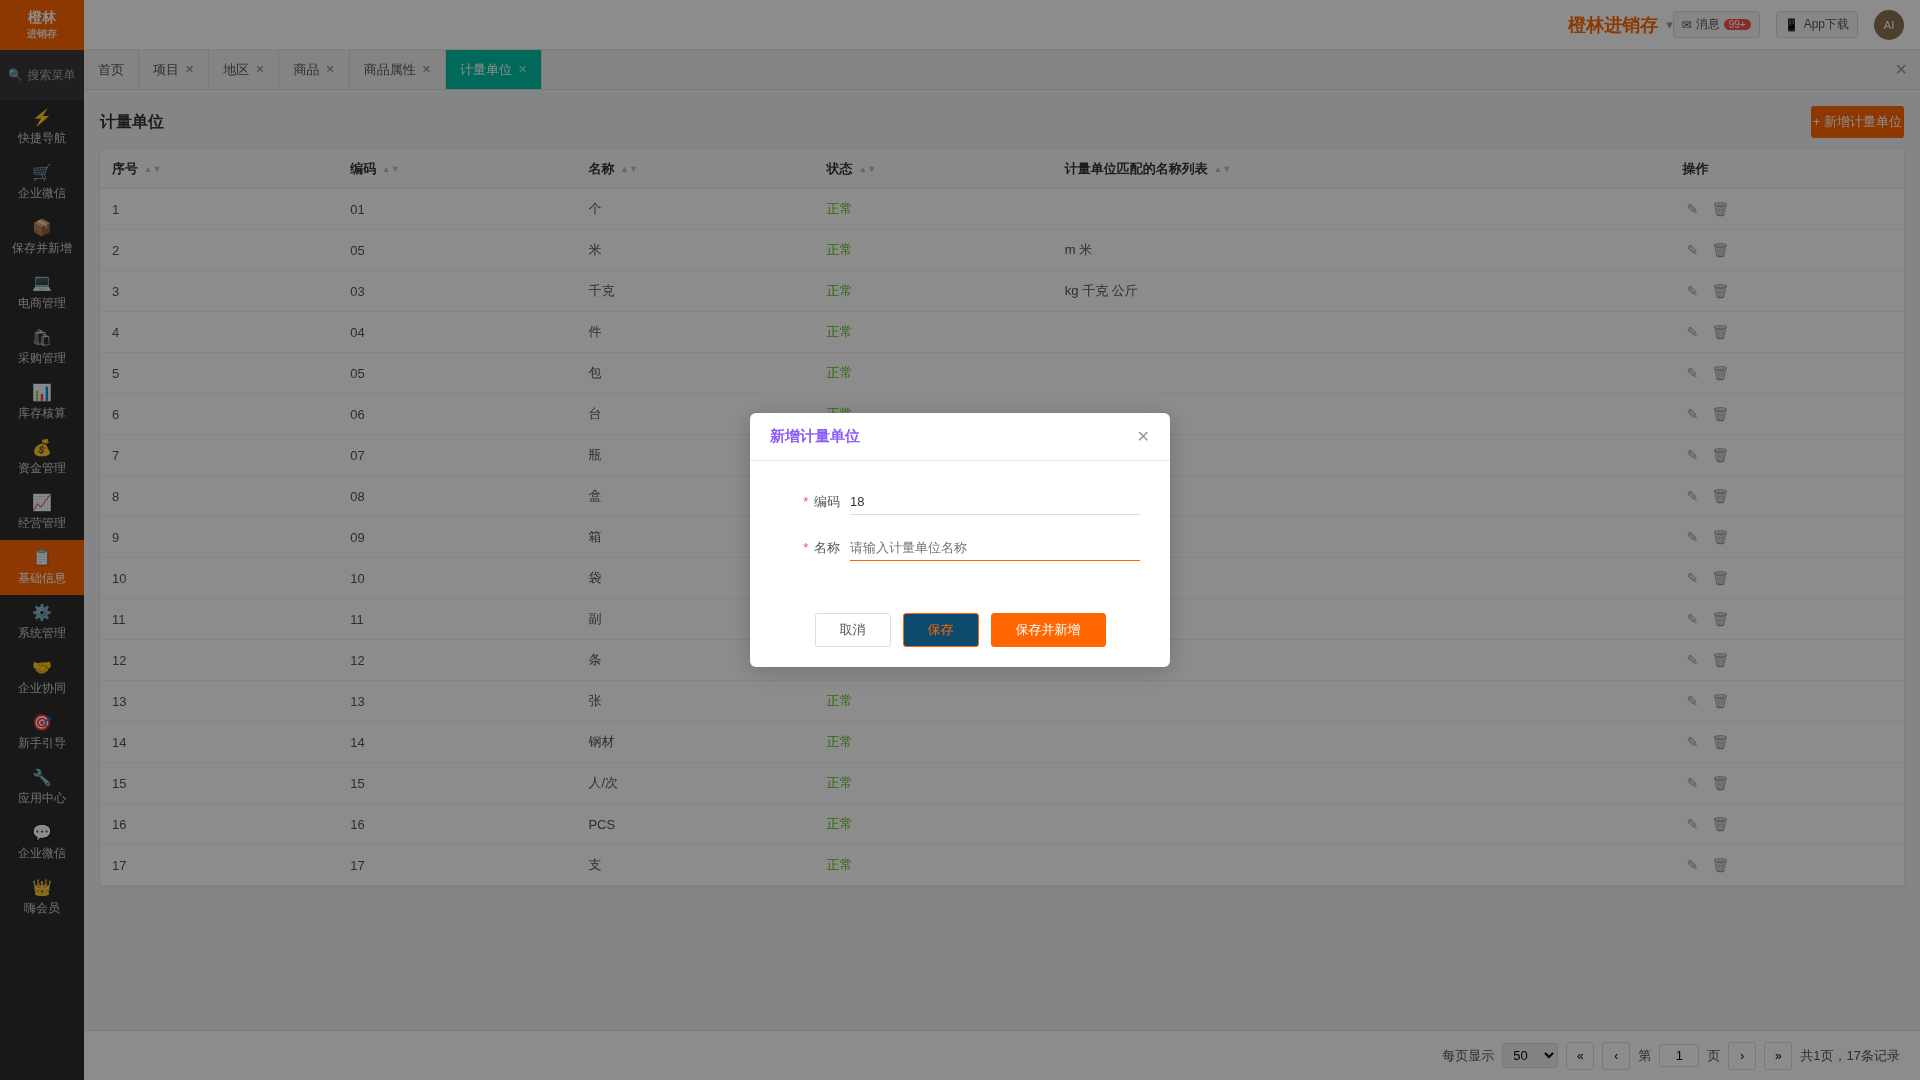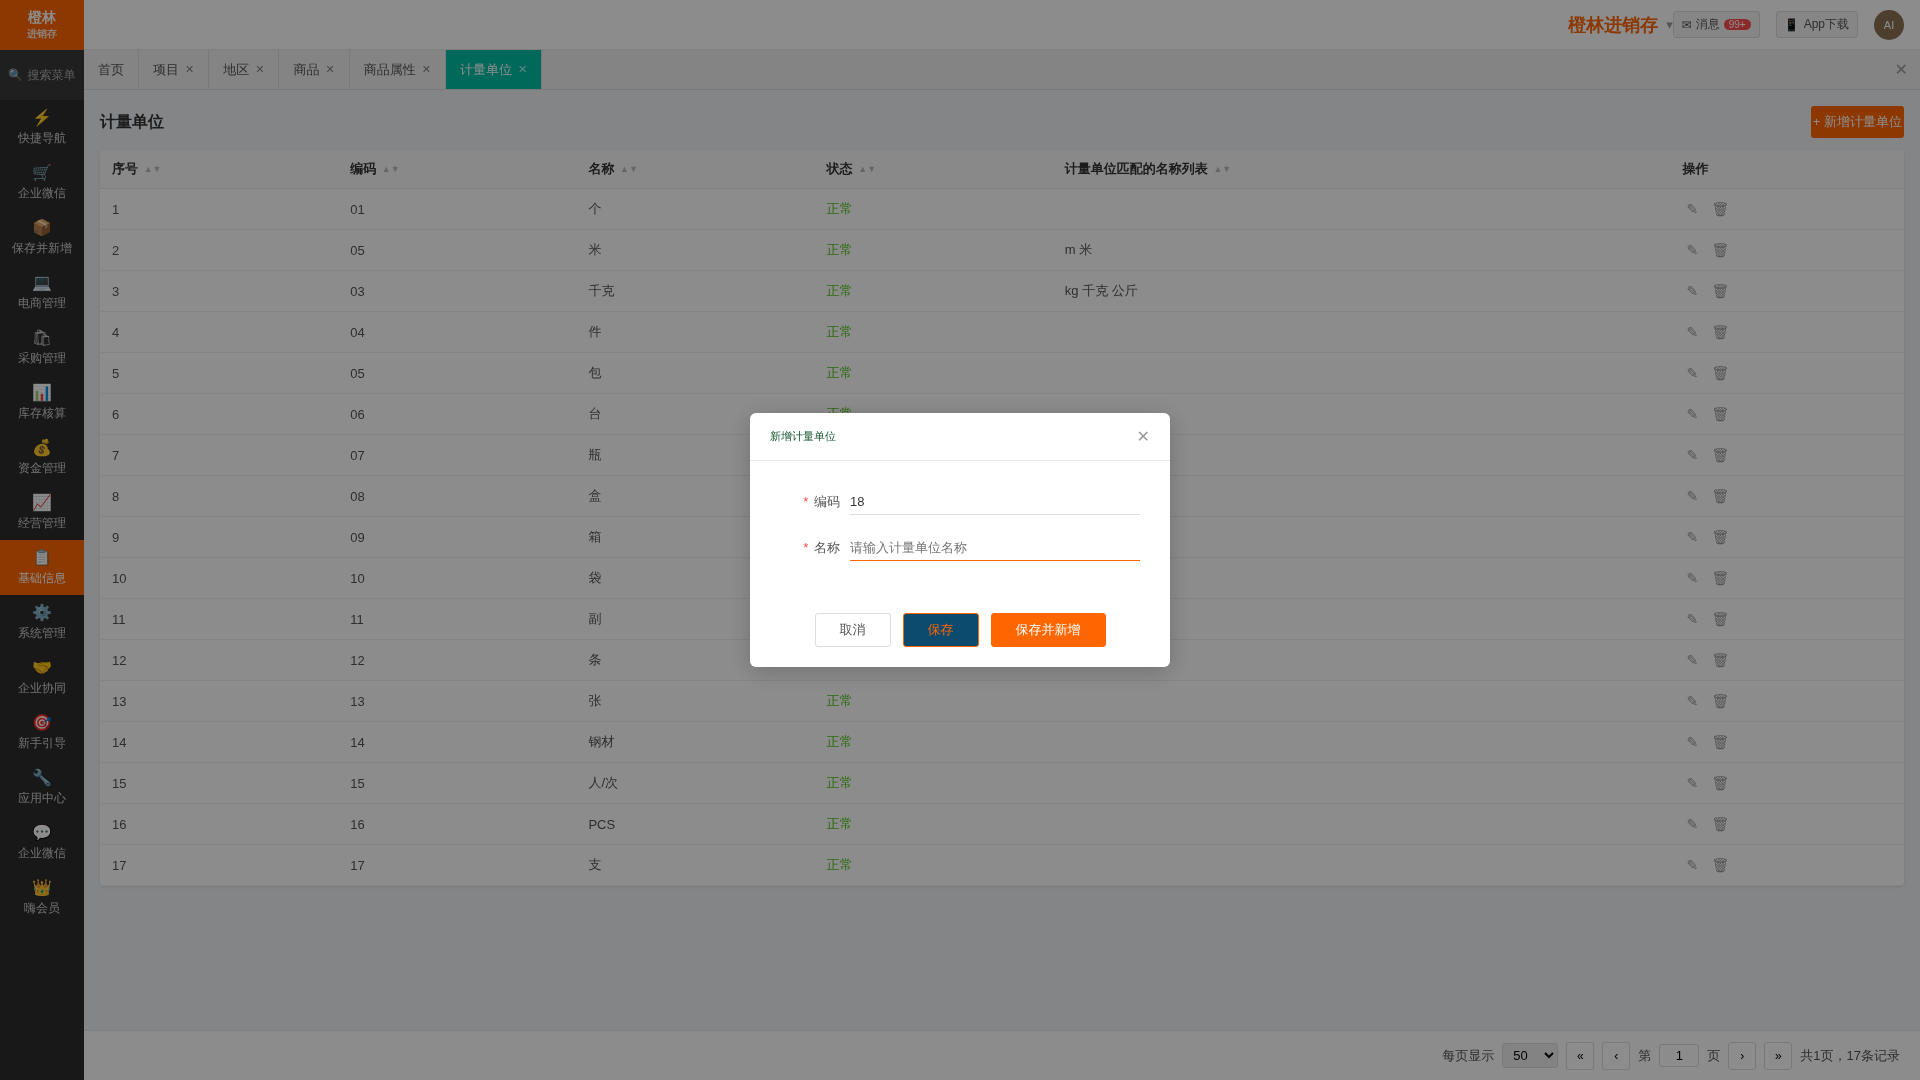--- a/index.html
+++ b/index.html
@@ -53,21 +53,21 @@
     
     .pagination-bar { height: 50px; background: white; display: flex; align-items: center; justify-content: flex-end; padding: 0 20px; gap: 8px; border-top: 1px solid #e8e8e8; flex-shrink: 0; font-size: 13px; color: #555; }
     .pagination-select { border: 1px solid #ddd; border-radius: 3px; padding: 3px 6px; font-size: 13px; }
     .pagination-btn { width: 28px; height: 28px; border: 1px solid #ddd; background: white; border-radius: 3px; cursor: pointer; display: flex; align-items: center; justify-content: center; font-size: 12px; }
     .pagination-input { width: 40px; border: 1px solid #ddd; border-radius: 3px; padding: 3px 6px; text-align: center; font-size: 13px; }
 
     
     .modal-overlay { position: fixed; top: 0; left: 0; width: 1920px; height: 1080px; background: rgba(0,0,0,0.45); display: flex; align-items: center; justify-content: center; z-index: 1000; }
     .modal { background: white; border-radius: 6px; width: 420px; box-shadow: 0 4px 24px rgba(0,0,0,0.2); overflow: hidden; }
     .modal-header { padding: 14px 20px; display: flex; align-items: center; justify-content: space-between; border-bottom: 1px solid #e8e8e8; }
-    .modal-title { font-size: 11px; font-weight: normal; color: #14532d; }
+    .modal-title { font-size: 15px; font-weight: bold; color: #8b5cf6; }
     .modal-close { font-size: 16px; color: #999; cursor: pointer; }
     .modal-body { padding: 28px 30px 20px; }
     .form-row { display: flex; align-items: center; margin-bottom: 20px; }
     .form-label { width: 60px; text-align: right; color: #555; font-size: 13px; flex-shrink: 0; margin-right: 10px; }
     .form-required { color: #ff4d4f; margin-right: 2px; }
     .form-input { flex: 1; border: none; border-bottom: 1px solid #ddd; padding: 5px 0; font-size: 13px; color: #333; outline: none; }
     .form-input.empty { border-bottom: 1px solid #ff6600; }
     .modal-footer { padding: 12px 20px 20px; display: flex; align-items: center; justify-content: center; gap: 12px; }
     .btn-cancel { border: 1px solid #ddd; background: white; color: #555; border-radius: 3px; padding: 7px 24px; font-size: 13px; cursor: pointer; }
     .btn-save { border: 1px solid #ff6600; background: #0c4a6e; color: #ff6600; border-radius: 3px; padding: 7px 24px; font-size: 13px; cursor: pointer; }

